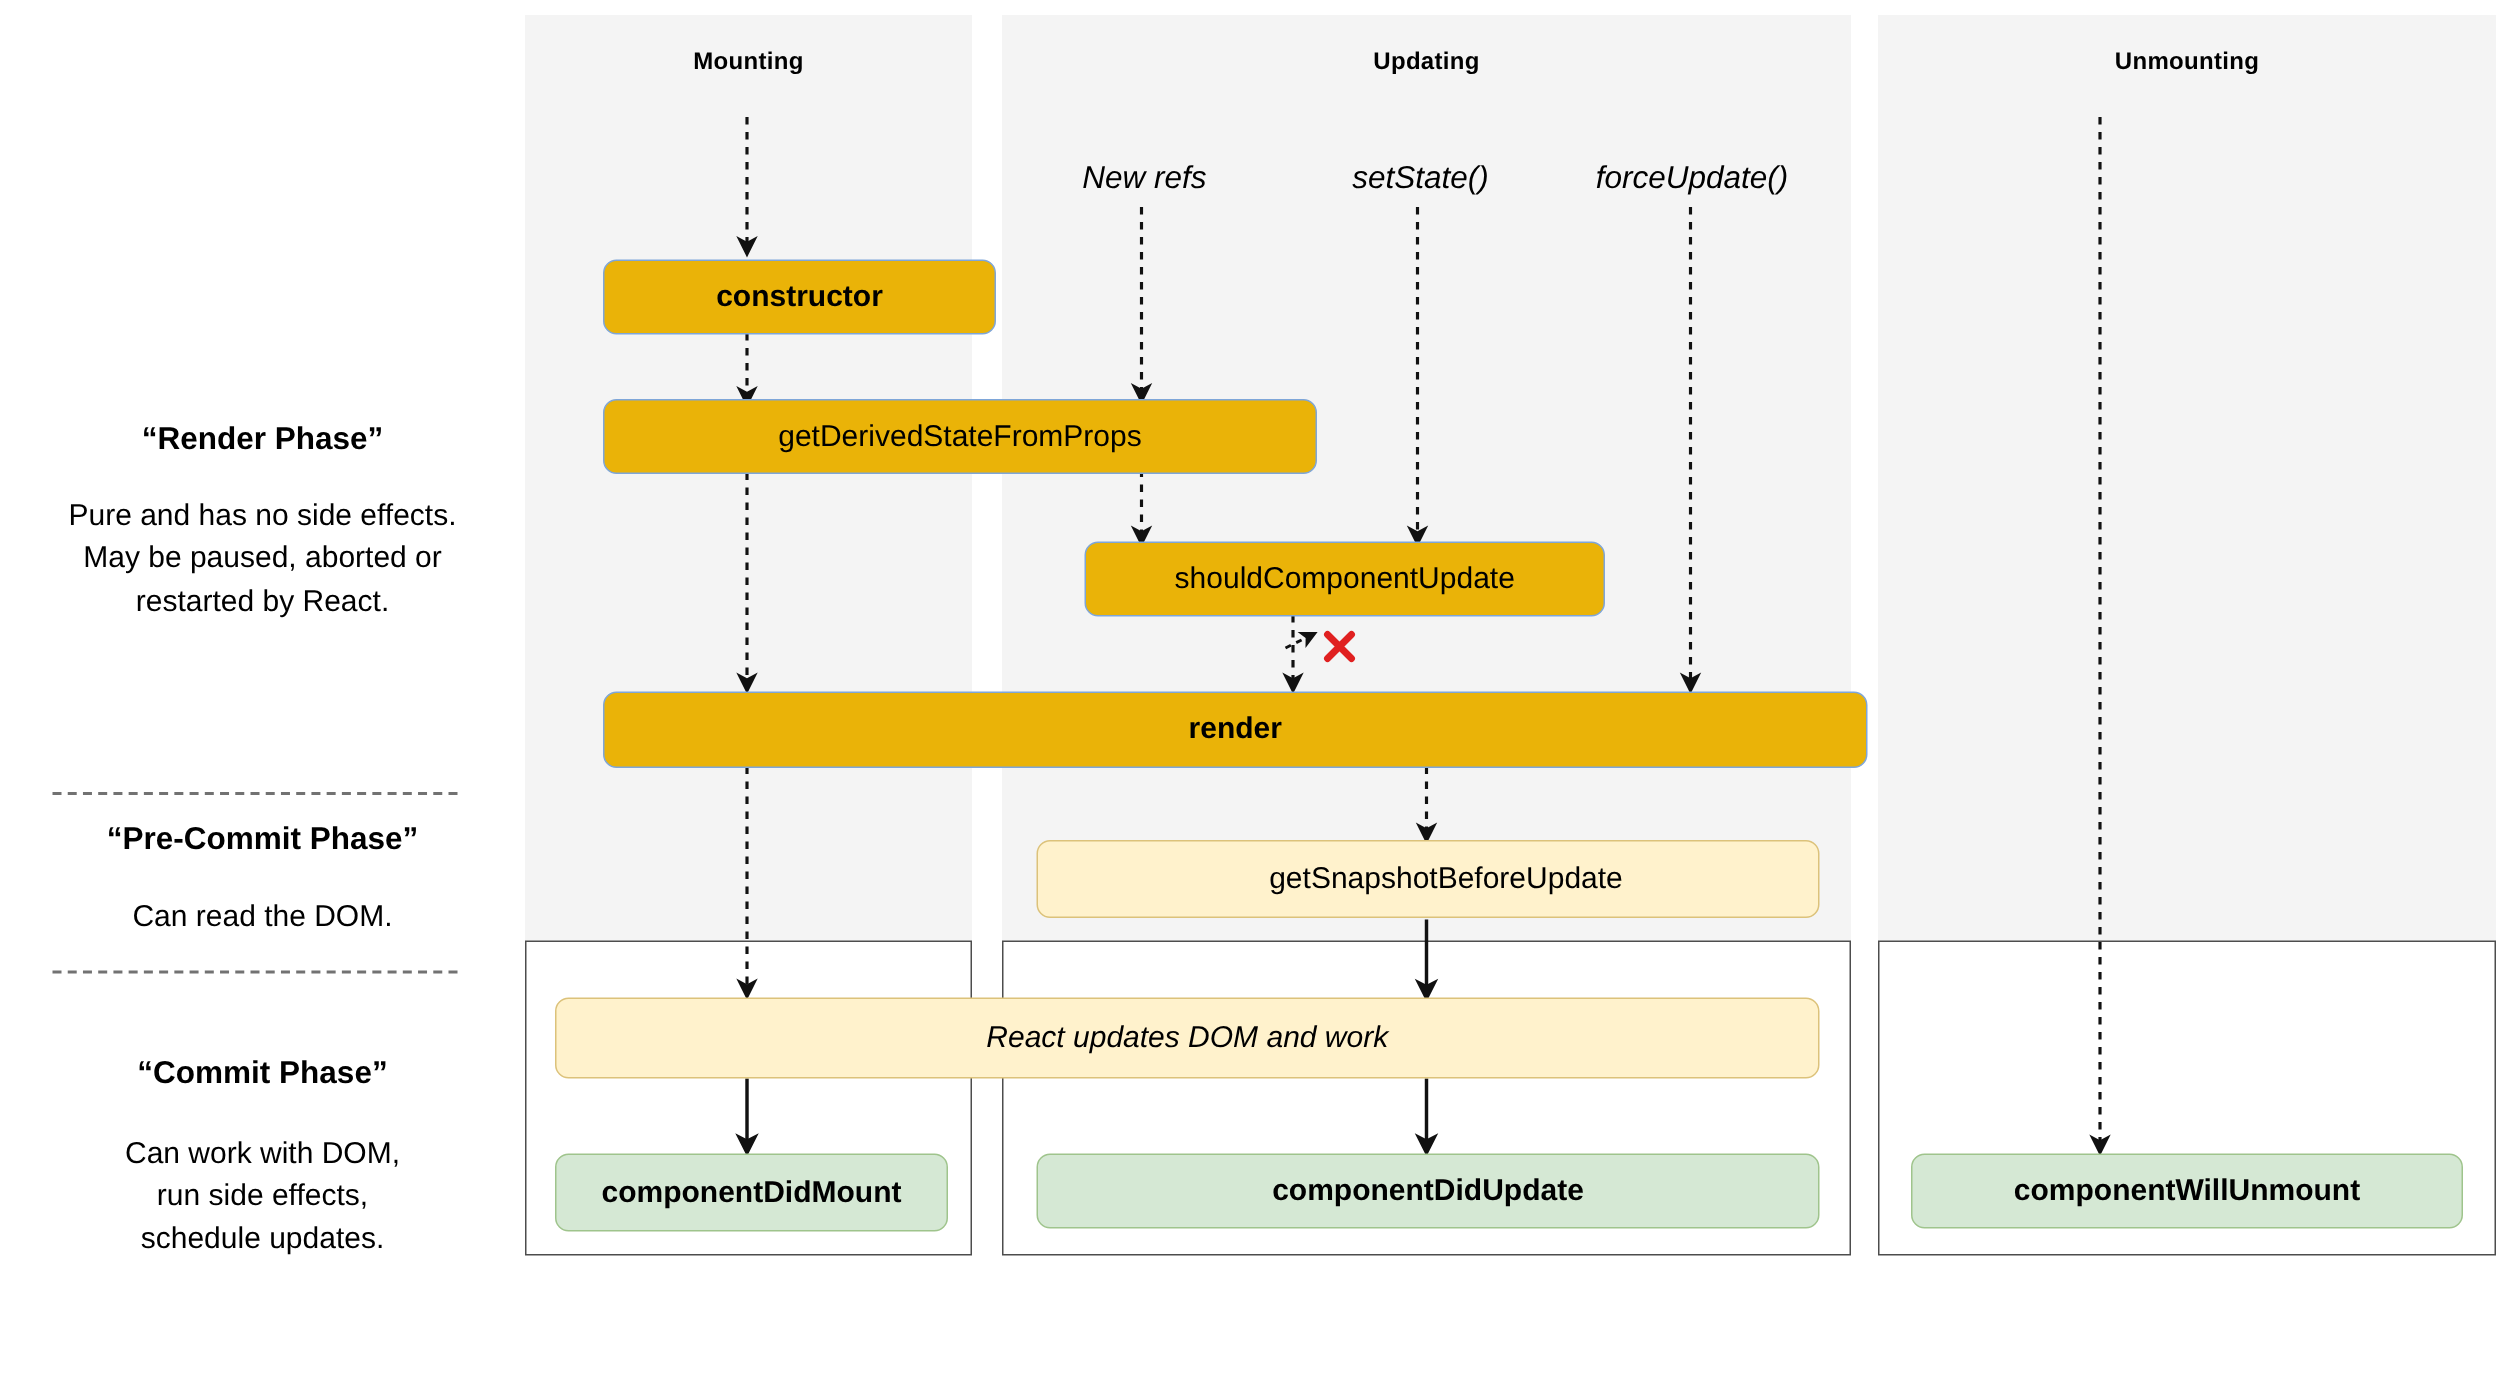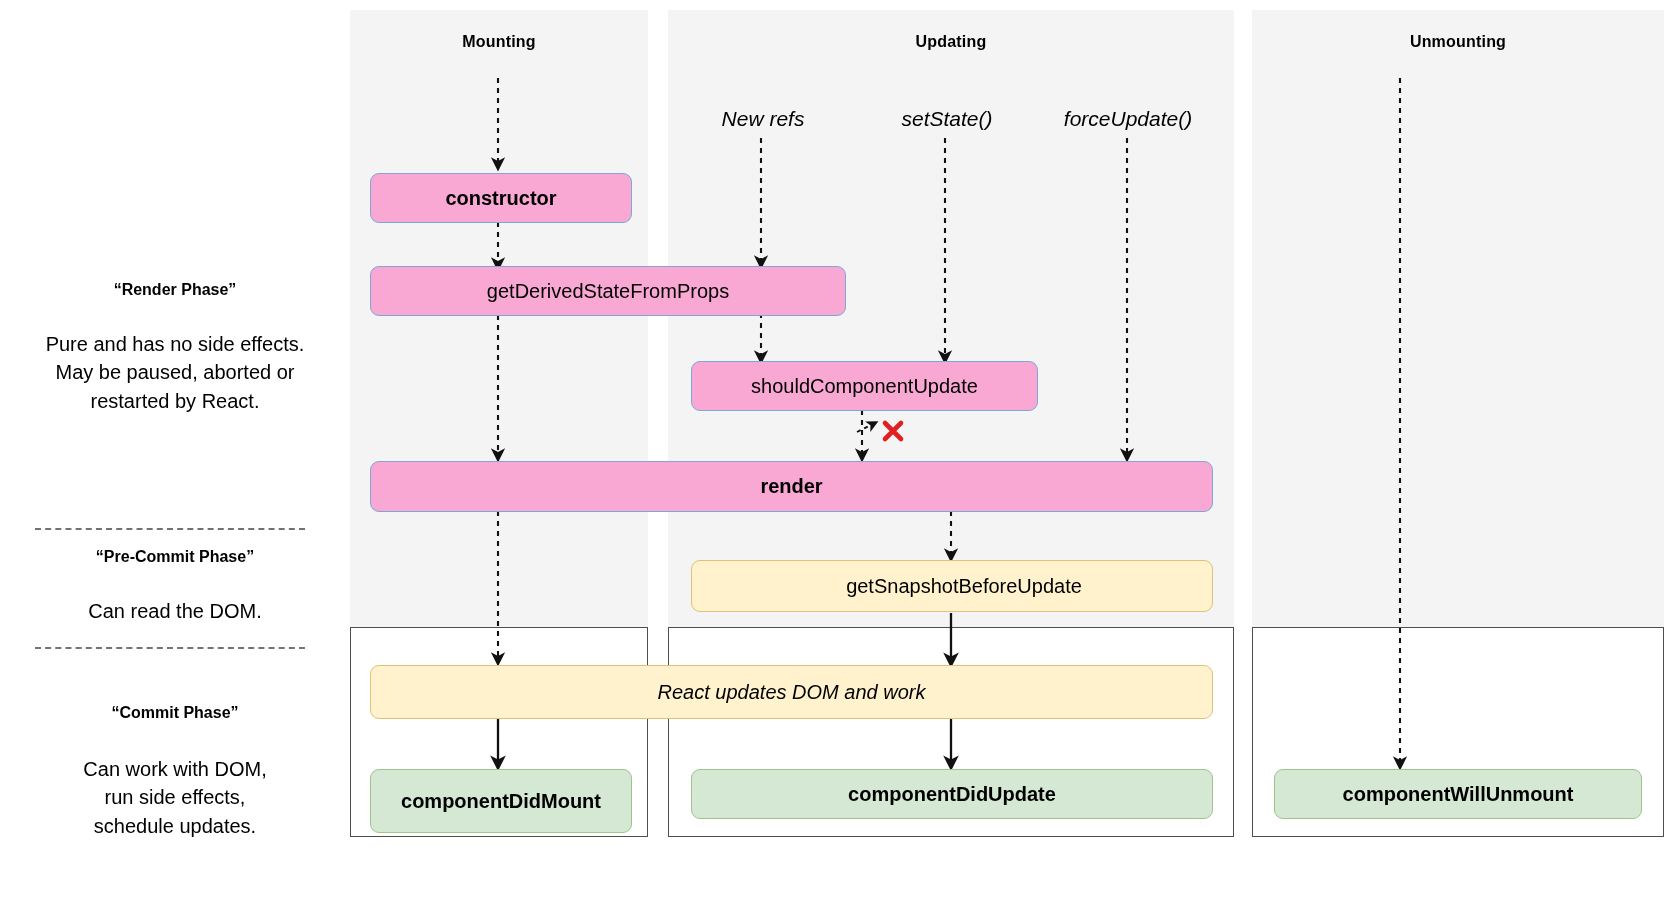--- a/index.html
+++ b/index.html
@@ -51,31 +51,31 @@
   
   .node {
     border-radius: 9px;
     display: flex;
     align-items: center;
     justify-content: center;
     text-align: center;
     font-size: 20px;
     line-height: 1.15;
   }
-  .node.blue   { background: #f9a8d4; border: 1.4px solid #7ea6d9; }
+  .node.blue   { background: #eab308; border: 1.4px solid #7ea6d9; margin-left: 32px; }
   .node.yellow { background: #fff2cc; border: 1.4px solid #dcc27a; }
   .node.green  { background: #d5e8d4; border: 1.4px solid #9fc48c; }
   .node.bold   { font-weight: bold; }
   .node.italic { font-style: italic; }
 
   
   .phase-title {
     text-align: center;
     font-weight: bold;
-    font-size: 16px;
+    font-size: 21px;
     white-space: nowrap;
   }
   .phase-desc {
     text-align: center;
     font-size: 20px;
     line-height: 1.42;
   }
   .phase-sep {
     border-top: 2px dashed #5a5a5a;
     height: 0;
@@ -180,19 +180,19 @@
   <div class="abs node blue" style="left:370px; top:266px; width:476px; height:50px;">getDerivedStateFromProps</div>
 
   <div class="abs node blue" style="left:691px; top:361px; width:347px; height:50px;">shouldComponentUpdate</div>
 
   <div class="abs node blue bold" style="left:370px; top:461px; width:843px; height:51px;">render</div>
 
   <div class="abs node yellow" style="left:691px; top:560px; width:522px; height:52px;padding-left:24px;">getSnapshotBeforeUpdate</div>
 
   <div class="abs node yellow italic" style="left:370px; top:665px; width:843px; height:54px;">React updates DOM and work</div>
 
-  <div class="abs node green bold" style="left:370px; top:769px; width:262px; height:64px;">componentDidMount</div>
+  <div class="abs node green bold" style="left:370px; top:769px; width:262px; height:52px;">componentDidMount</div>
 
   <div class="abs node green bold" style="left:691px; top:769px; width:522px; height:50px;">componentDidUpdate</div>
 
   <div class="abs node green bold" style="left:1274px; top:769px; width:368px; height:50px;">componentWillUnmount</div>
 
 </div>
 
 </body></html>

